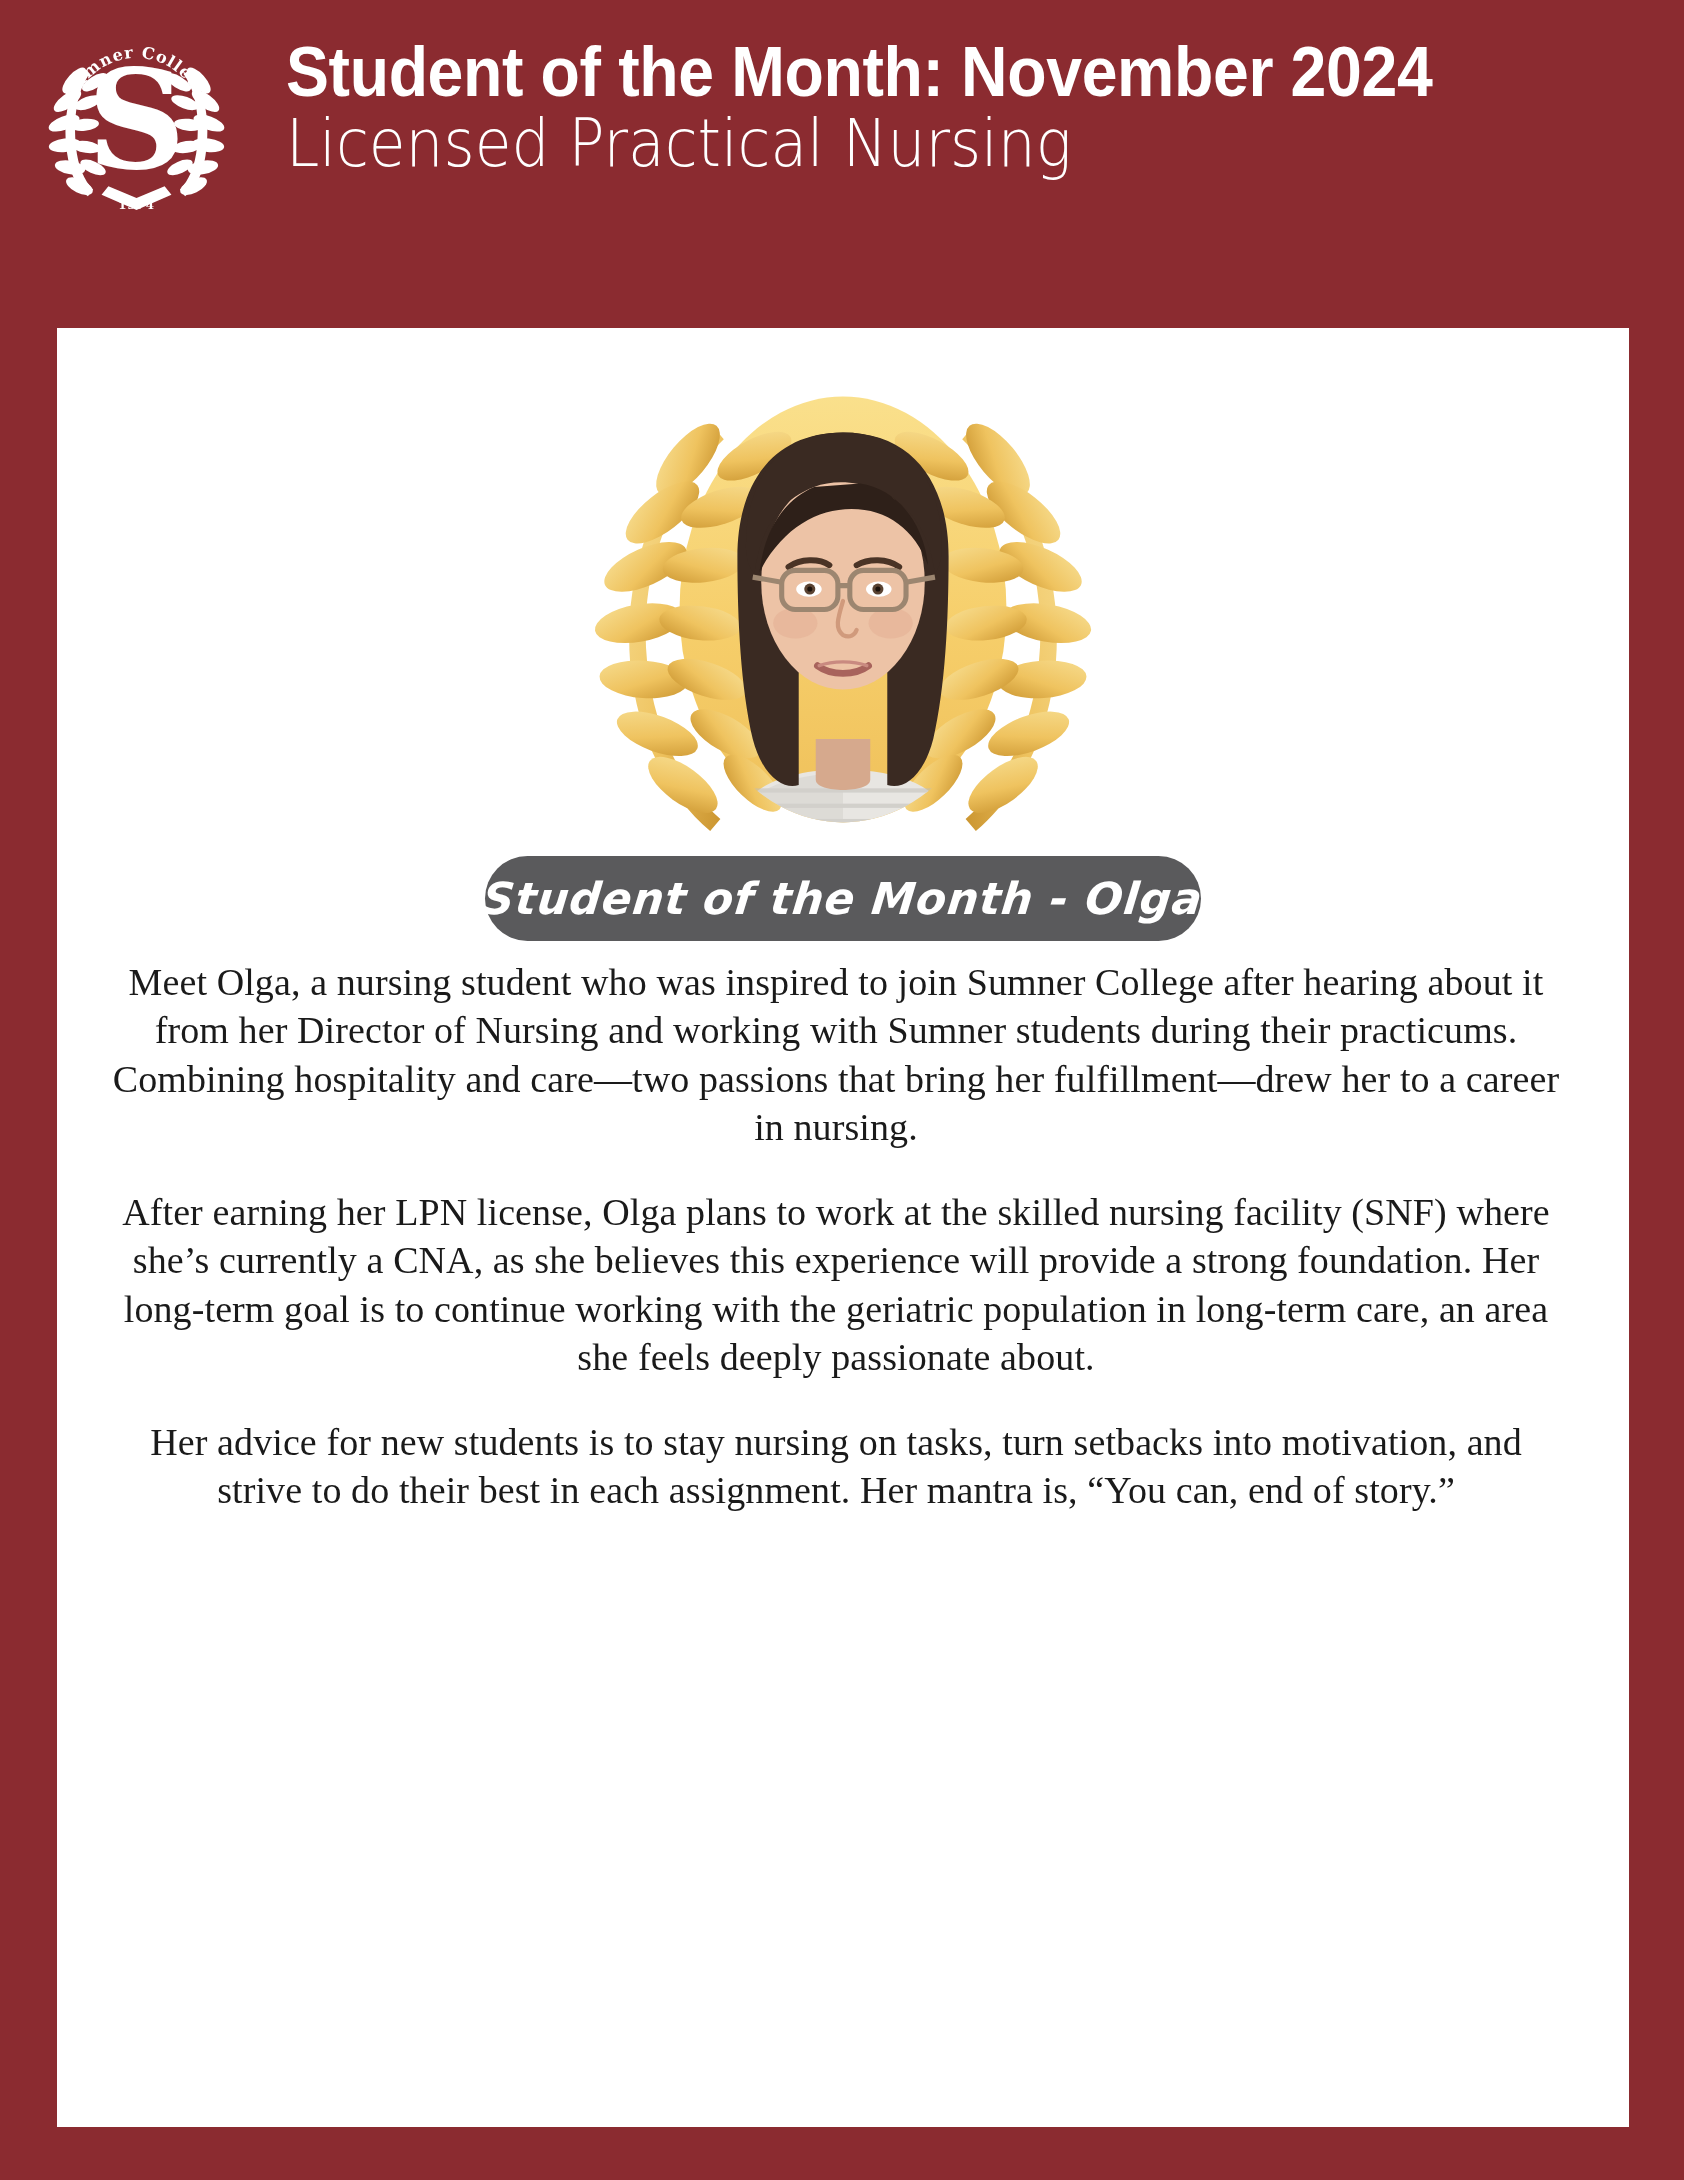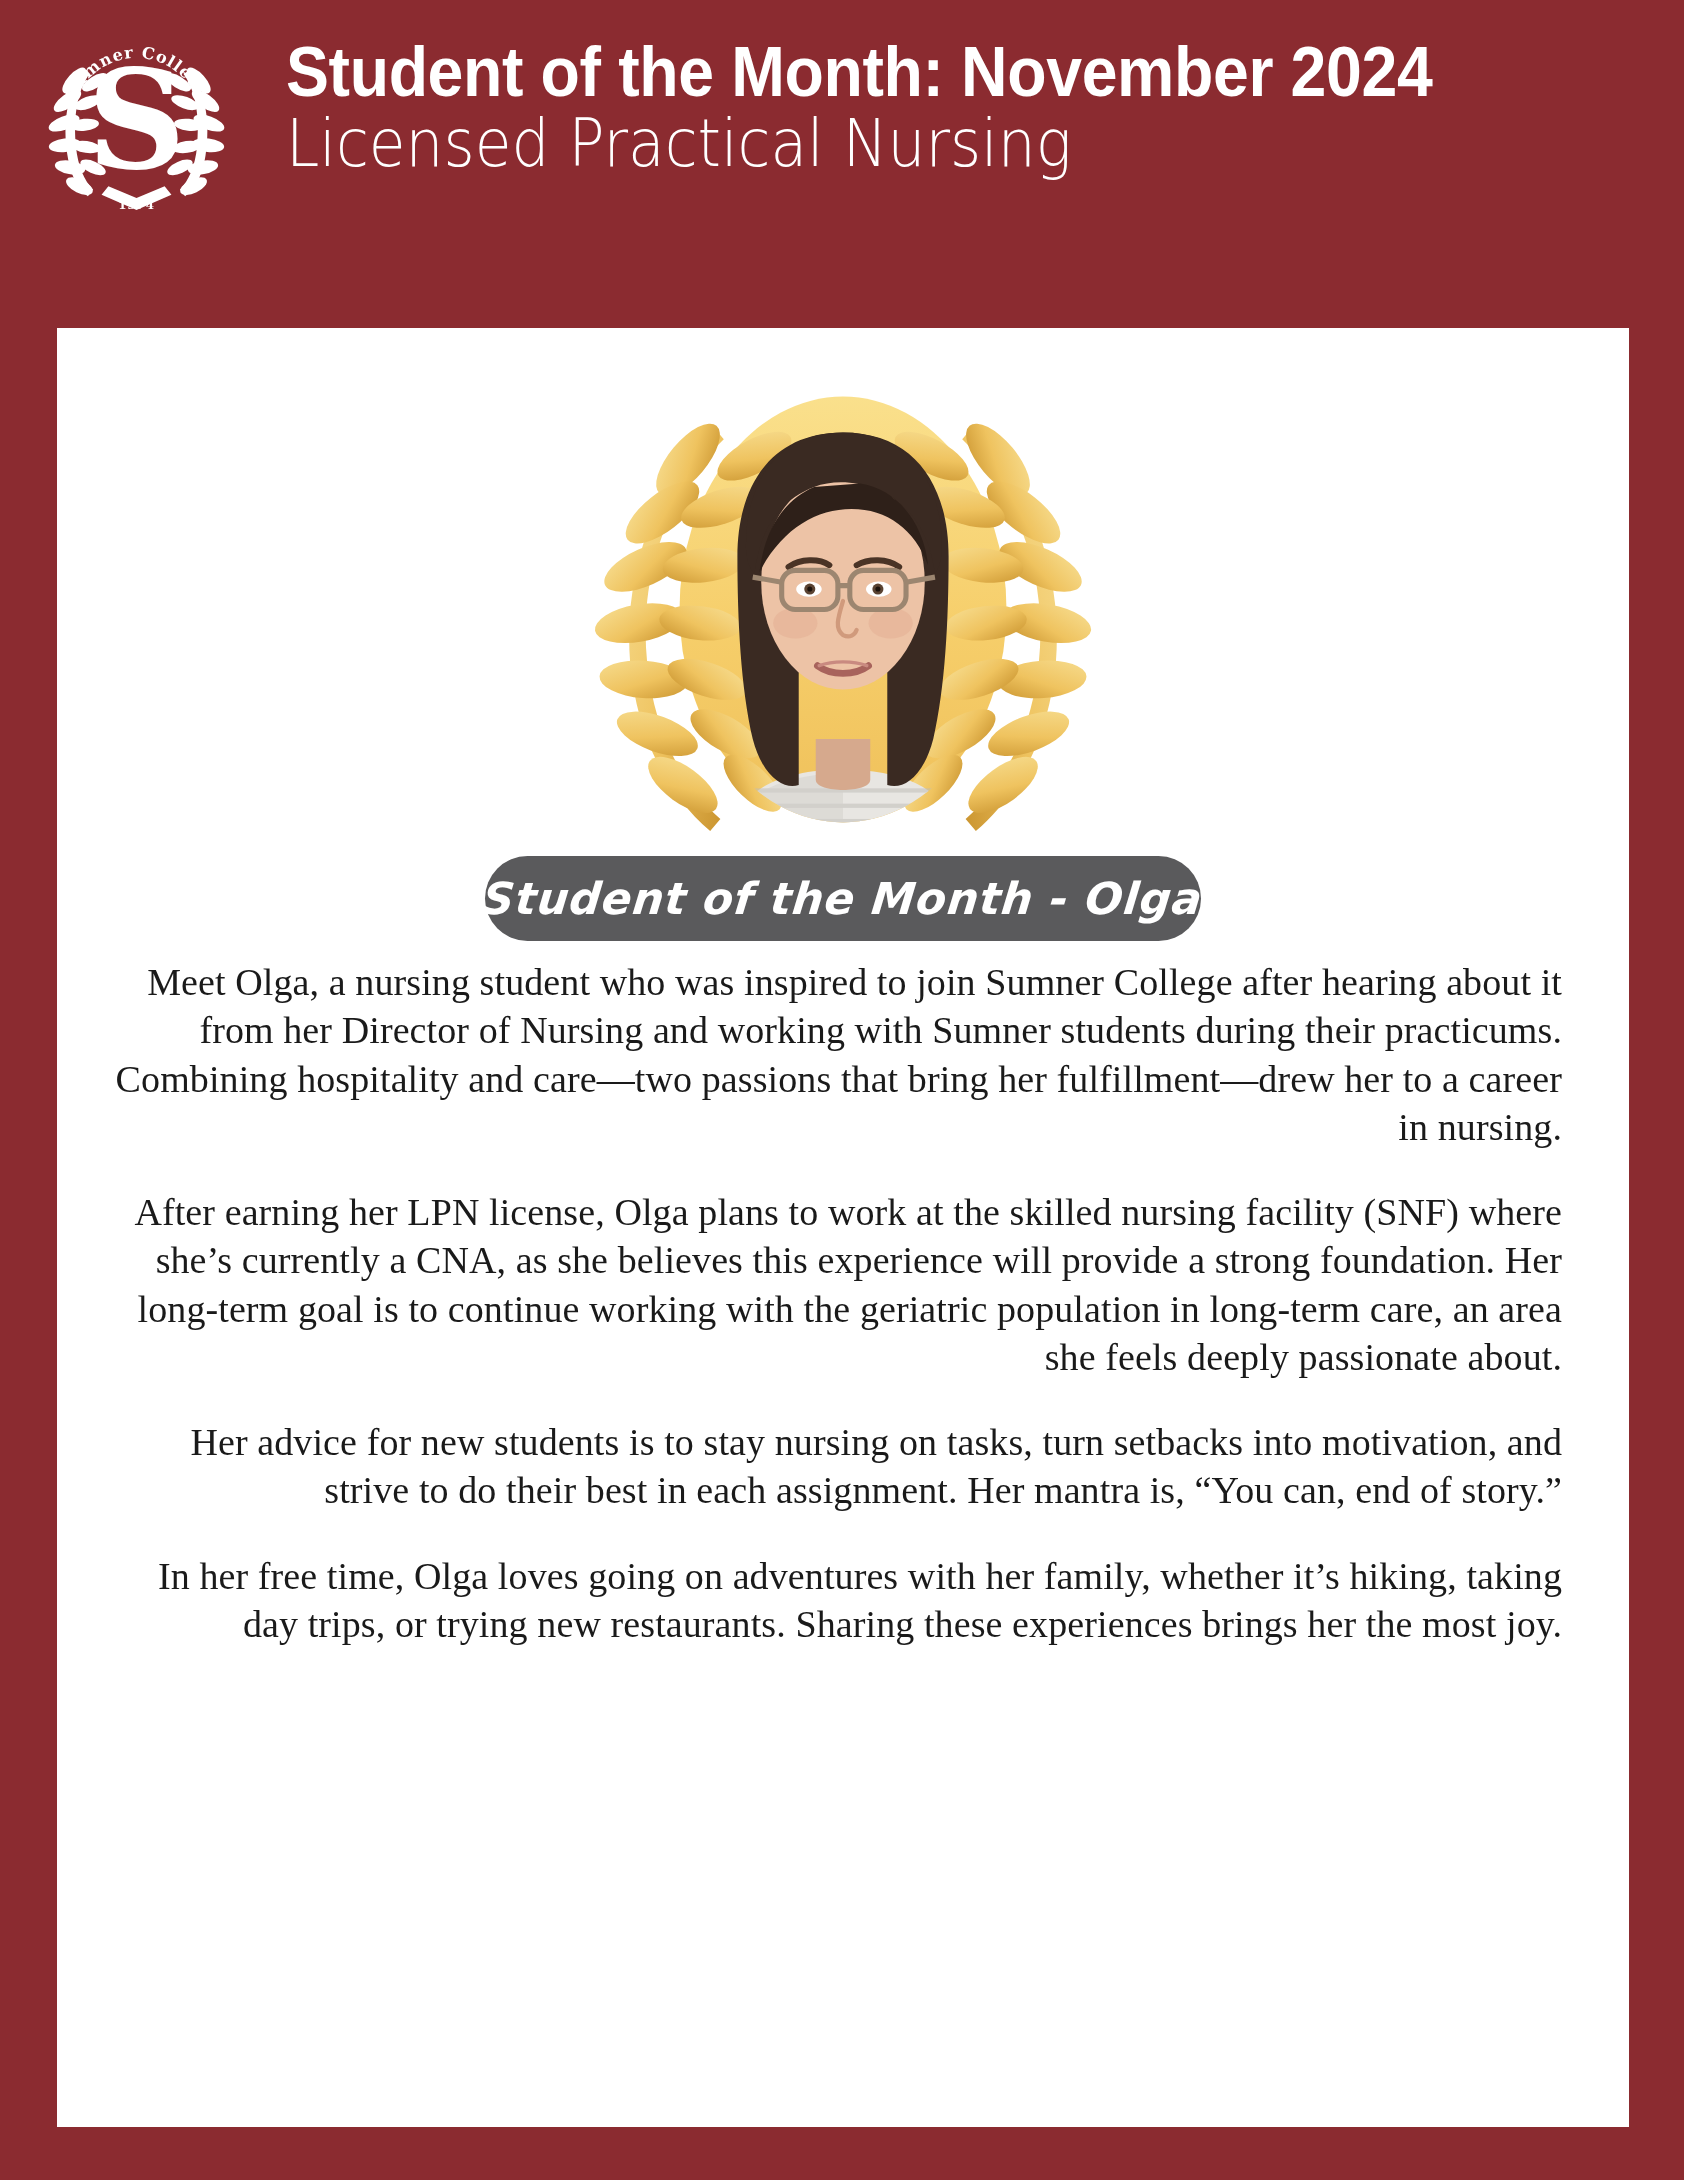--- a/index.html
+++ b/index.html
@@ -148,21 +148,21 @@
     top: 630px;
     width: 1452px;
   }
 
   .body-text p {
     color: #1A1A1A;
     font-family: "Liberation Serif", "DejaVu Serif", serif;
     font-size: 38px;
     line-height: 1.27;
     margin: 0 0 37px 0;
-    text-align: right;
+    text-align: center;
     letter-spacing: 0.1px;
   }
 
   .body-text p:last-child { margin-bottom: 0; }
 </style>
 </head>
 <body>
 
 <div class="page">
 
@@ -359,18 +359,17 @@
 
       <div class="nameplate">
         <span class="nameplate-text">Student of the Month - Olga</span>
       </div>
     </div>
 
     <div class="body-text">
       <p>Meet Olga, a nursing student who was inspired to join Sumner College after hearing about it from her Director of Nursing and working with Sumner students during their practicums. Combining hospitality and care—two passions that bring her fulfillment—drew her to a career in nursing.</p>
       <p>After earning her LPN license, Olga plans to work at the skilled nursing facility (SNF) where she’s currently a CNA, as she believes this experience will provide a strong foundation. Her long-term goal is to continue working with the geriatric population in long-term care, an area she feels deeply passionate about.</p>
       <p>Her advice for new students is to stay nursing on tasks, turn setbacks into motivation, and strive to do their best in each assignment. Her mantra is, “You can, end of story.”</p>
-      <p>In her free time, Olga loves going on adventures with her family, whether it’s hiking, taking day trips, or trying new restaurants. Sharing these experiences brings her the most joy.</p>
     </div>
 
   </div>
 </div>
 
 
 </body></html>

